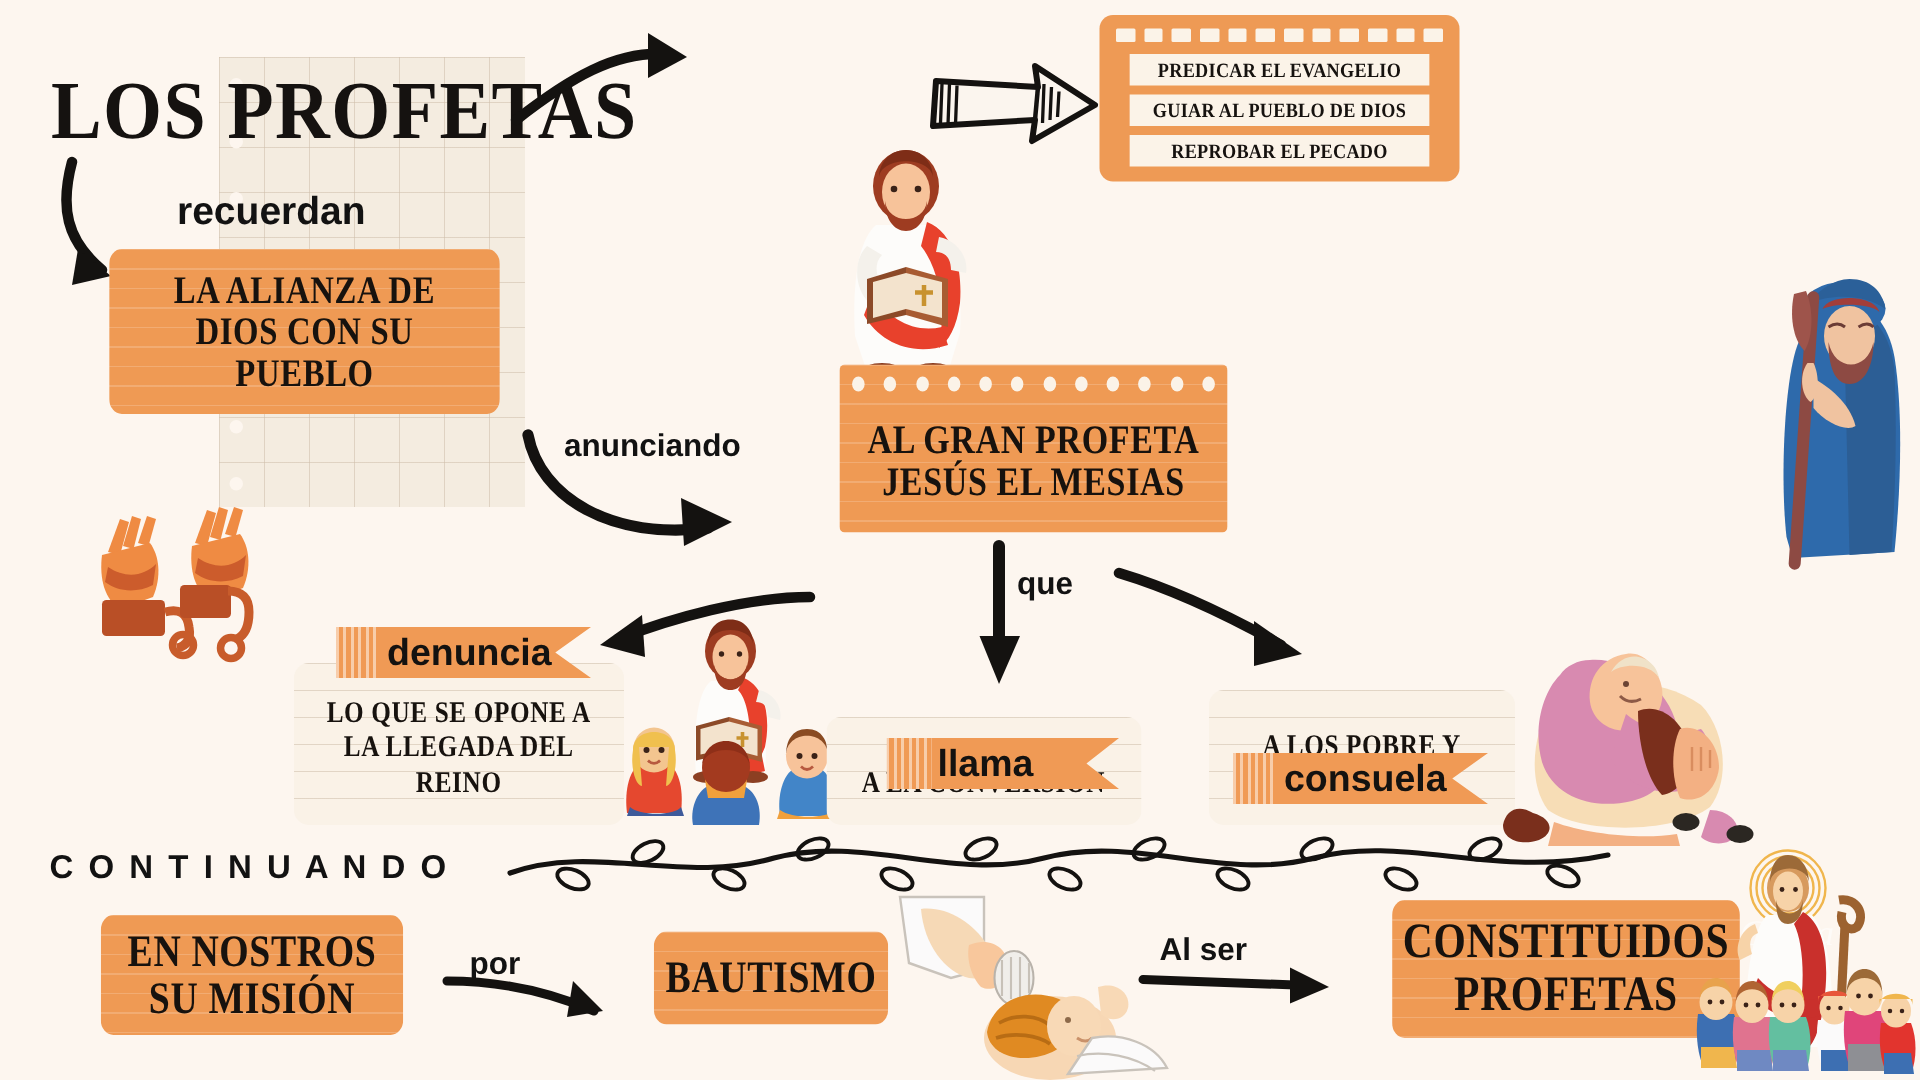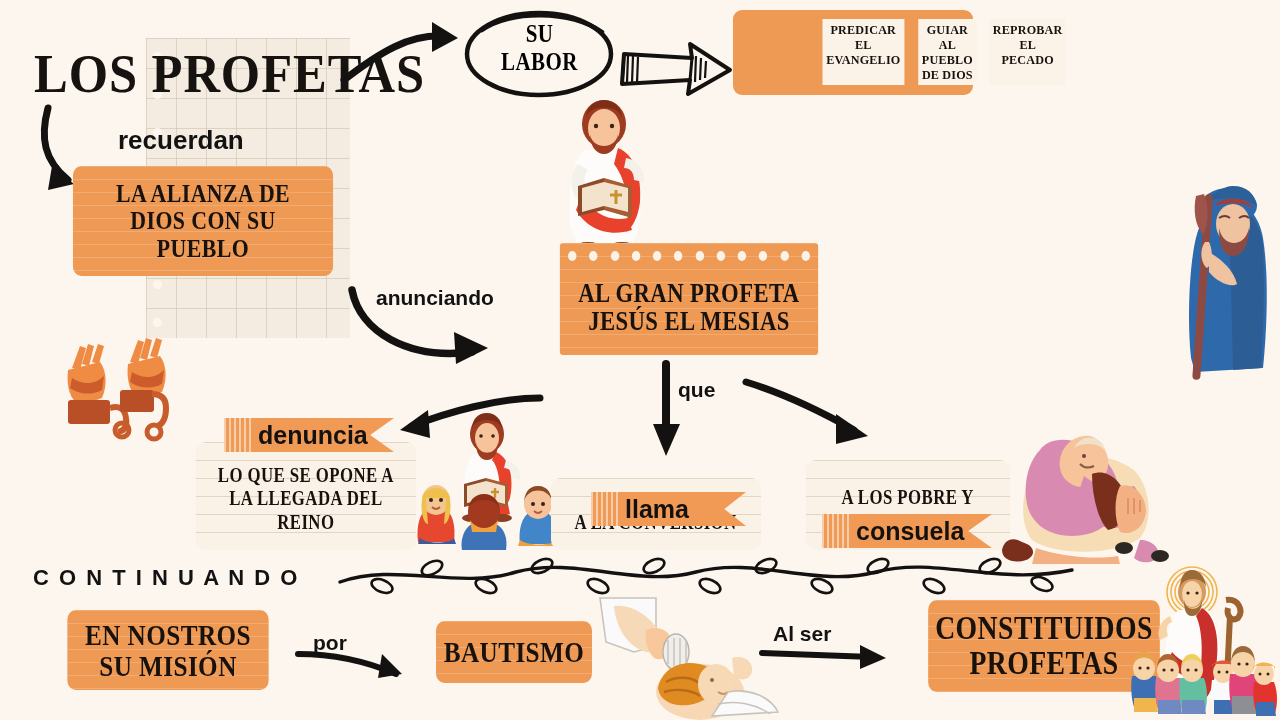--- a/index.html
+++ b/index.html
@@ -72,21 +72,21 @@
     font-weight:700;
     color:#121212;
     white-space:nowrap;
   }
 
   
   .film-panel{
     background:#ee9a55;
     border-radius:9px;
     padding:9px 9px 10px 9px;
-    display:flex; flex-direction:row; gap:6px;
+    display:flex; flex-direction:column; gap:6px;
   }
   .film-perf{ display:flex; gap:6px; height:9px; margin-bottom:2px; padding:0 2px;}
   .film-perf i{ flex:1 1 auto; background:#fbf3e8; border-radius:1px; }
   .film-row{
     background:#fbf3e8;
     color:#16120f;
     text-align:center;
     font-family:"Liberation Serif", serif;
     font-weight:700;
     font-size:13.5px;
@@ -160,30 +160,20 @@
       <div>DIOS CON SU</div>
       <div>PUEBLO</div>
     </div>
   </div>
 
   <svg class="ink" style="left:340px; top:18px; width:135px; height:80px;" viewBox="0 0 135 80">
     <path d="M4,62 C40,34 70,16 104,18" stroke="#141210" stroke-width="7" fill="none" stroke-linecap="round"></path>
     <path d="M92,4 L118,20 L92,34 Z" fill="#141210"></path>
   </svg>
 
-  <div class="abs" style="left:462px; top:8px; width:155px; height:92px;">
-    <svg class="ink" style="left:0; top:0; width:155px; height:92px;" viewBox="0 0 155 92">
-      <ellipse cx="77" cy="46" rx="72" ry="41" fill="none" stroke="#141210" stroke-width="4.5"></ellipse>
-      <path d="M20,22 C48,2 108,2 140,24" fill="none" stroke="#141210" stroke-width="4.5" stroke-linecap="round"></path>
-    </svg>
-    <div class="abs serif-head" style="left:0; top:12px; width:155px; text-align:center; font-size:25px; line-height:1.12;">
-      <div>SU</div>
-      <div>LABOR</div>
-    </div>
-  </div>
 
   <svg class="ink" style="left:618px; top:42px; width:118px; height:60px;" viewBox="0 0 118 60">
     <path d="M6,12 L74,16 L72,2 L112,28 L70,52 L72,38 L4,42 Z" fill="#fbf5ee" stroke="#141210" stroke-width="4" stroke-linejoin="round"></path>
     <path d="M6,12 L4,42" stroke="#141210" stroke-width="3"></path>
     <path d="M10,14 L9,40 M15,14 L14,41 M20,15 L19,41" stroke="#141210" stroke-width="2.2"></path>
     <path d="M74,16 L72,38" stroke="#141210" stroke-width="3"></path>
     <path d="M78,14 L77,40 M83,16 L82,38 M88,19 L87,36" stroke="#141210" stroke-width="2.2"></path>
   </svg>
 
   <div class="abs film-panel" style="left:733px; top:10px; width:240px;">
@@ -386,21 +376,21 @@
     <path d="M4,4 C44,16 80,34 112,52" stroke="#141210" stroke-width="7" fill="none" stroke-linecap="round"></path>
     <path d="M94,36 L126,58 L94,66 Z" fill="#141210"></path>
   </svg>
 
   <div class="abs cream-card" style="left:806px; top:460px; width:204px; height:90px;">
     <div class="serif-head" style="font-size:20px; line-height:1.2; padding-top:8px;">
       <div>A LOS POBRE Y</div>
       <div>OPRIMIDOS</div>
     </div>
   </div>
-  <div class="abs ribbon" style="left:822px; top:446px; width:170px;">
+  <div class="abs ribbon" style="left:822px; top:434px; width:170px;">
     <span class="stripes"></span>
     <span>consuela</span>
   </div>
 
   <svg class="ink" style="left:988px; top:428px; width:190px; height:140px;" viewBox="0 0 190 140">
     <path d="M46,42 C34,60 30,94 44,112 C66,128 128,128 152,110 C166,92 162,58 146,42 C118,22 72,22 46,42 Z" fill="#f7ddb6"></path>
     <path d="M52,22 C40,34 34,58 40,80 C48,104 74,112 100,106 C124,100 134,78 130,56 C124,30 96,10 72,12 C64,12 56,16 52,22 Z" fill="#d88ab0"></path>
     <path d="M96,8 C80,10 70,24 72,40 C74,54 88,62 102,58 C118,54 124,38 118,24 C114,14 106,6 96,8 Z" fill="#f7c39a"></path>
     <path d="M86,20 C94,14 112,14 118,24 C116,10 96,2 86,20 Z" fill="#f0e2c8"></path>
     <path d="M92,36 q6,6 14,2" stroke="#8d5a46" stroke-width="2" fill="none"></path>

